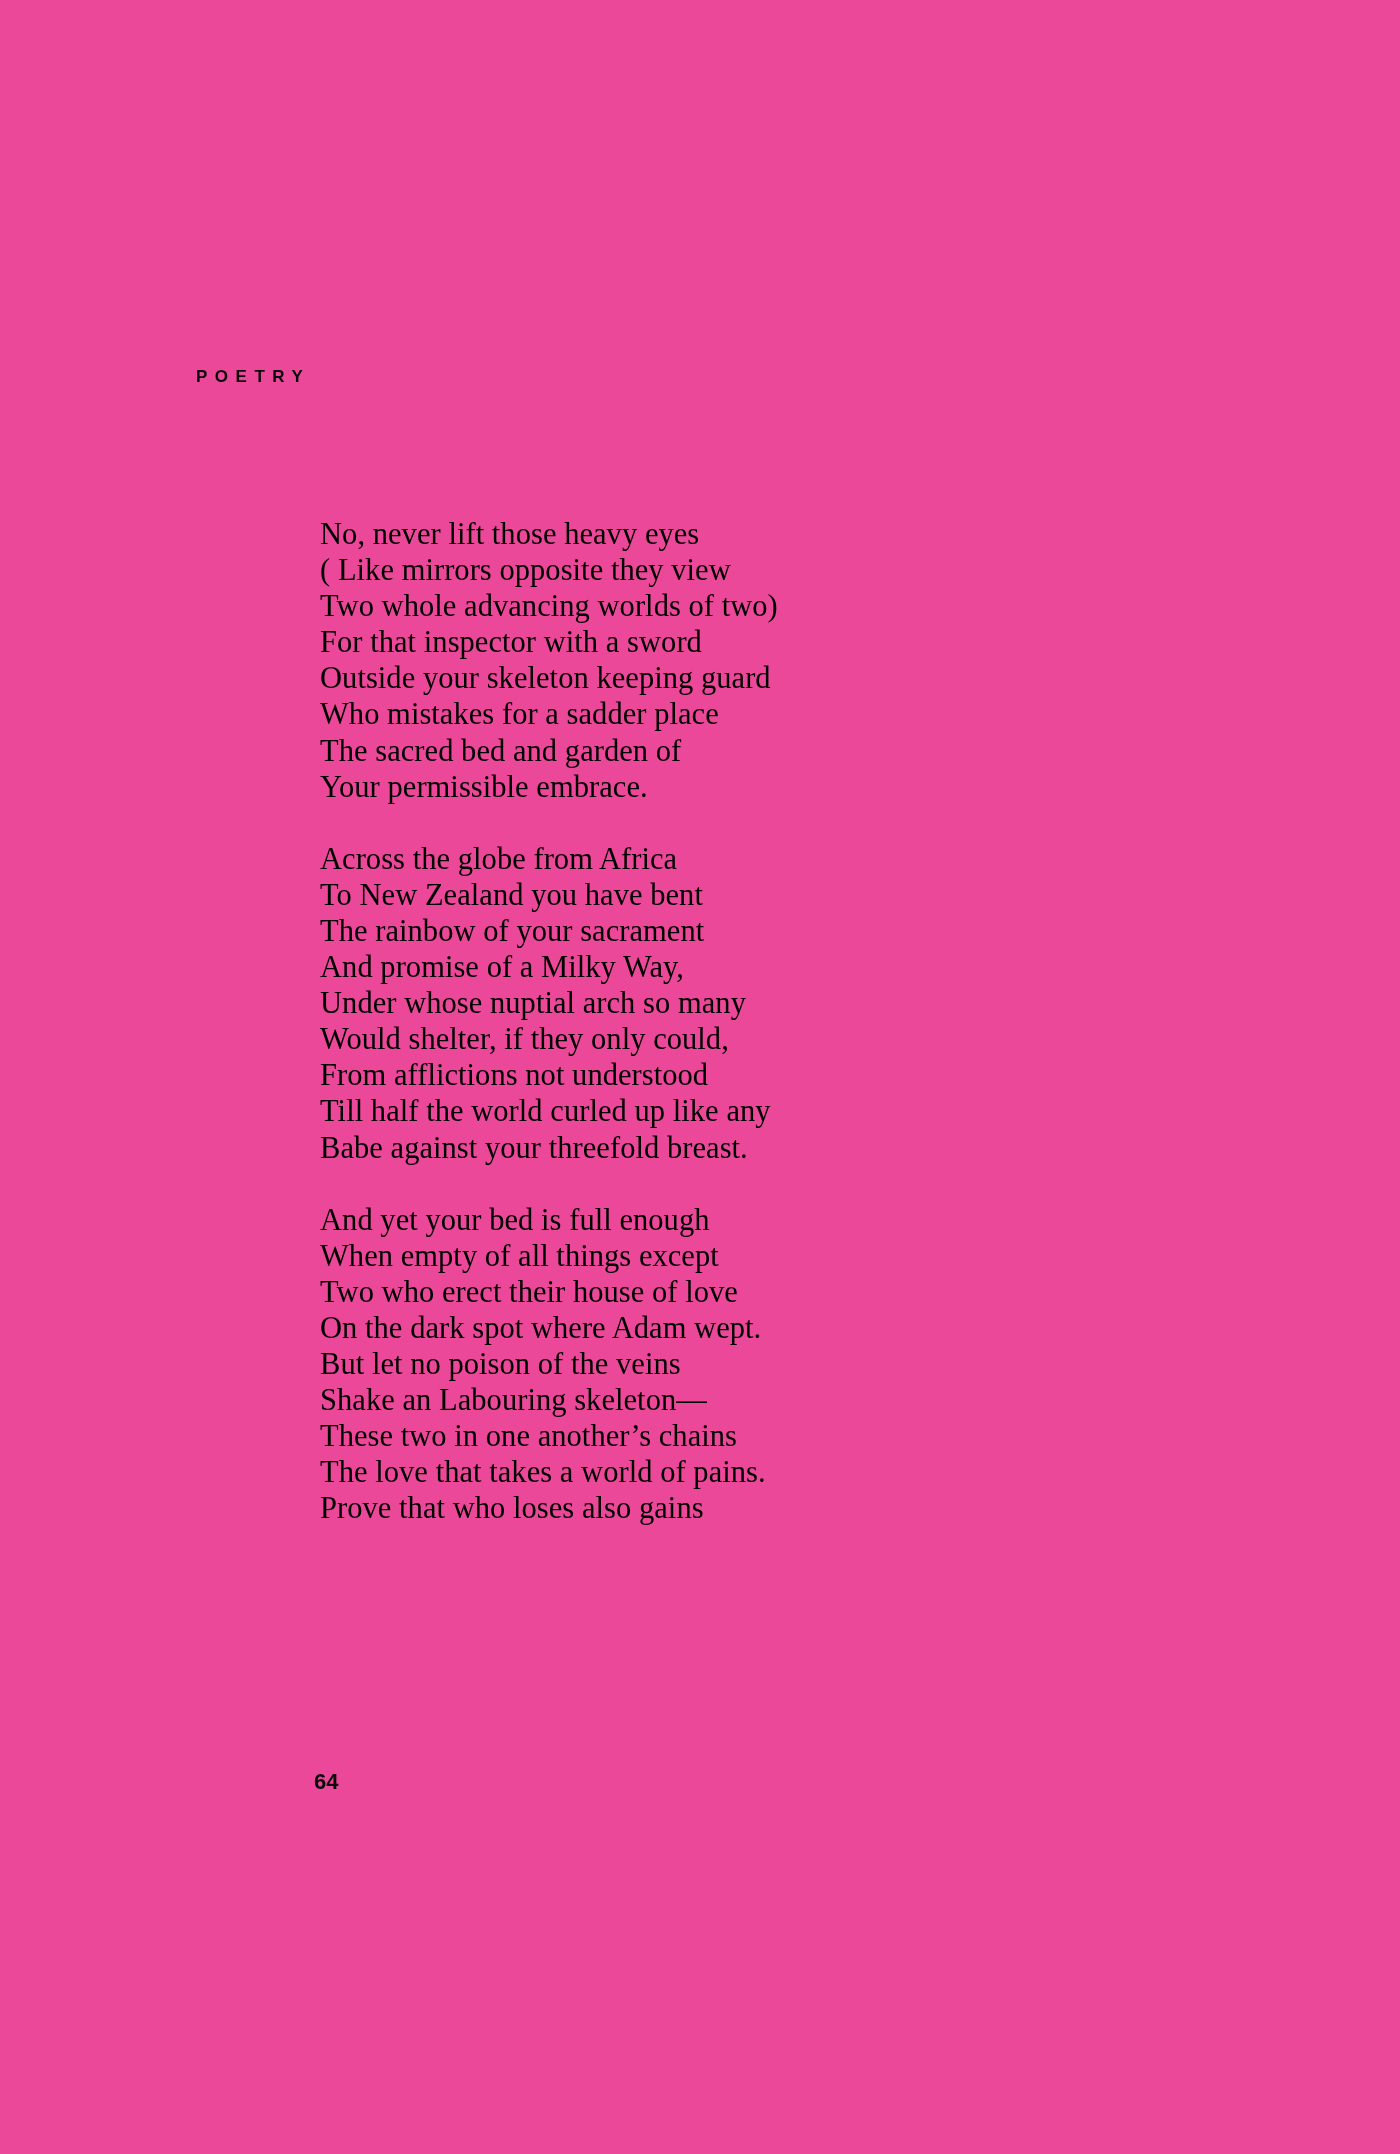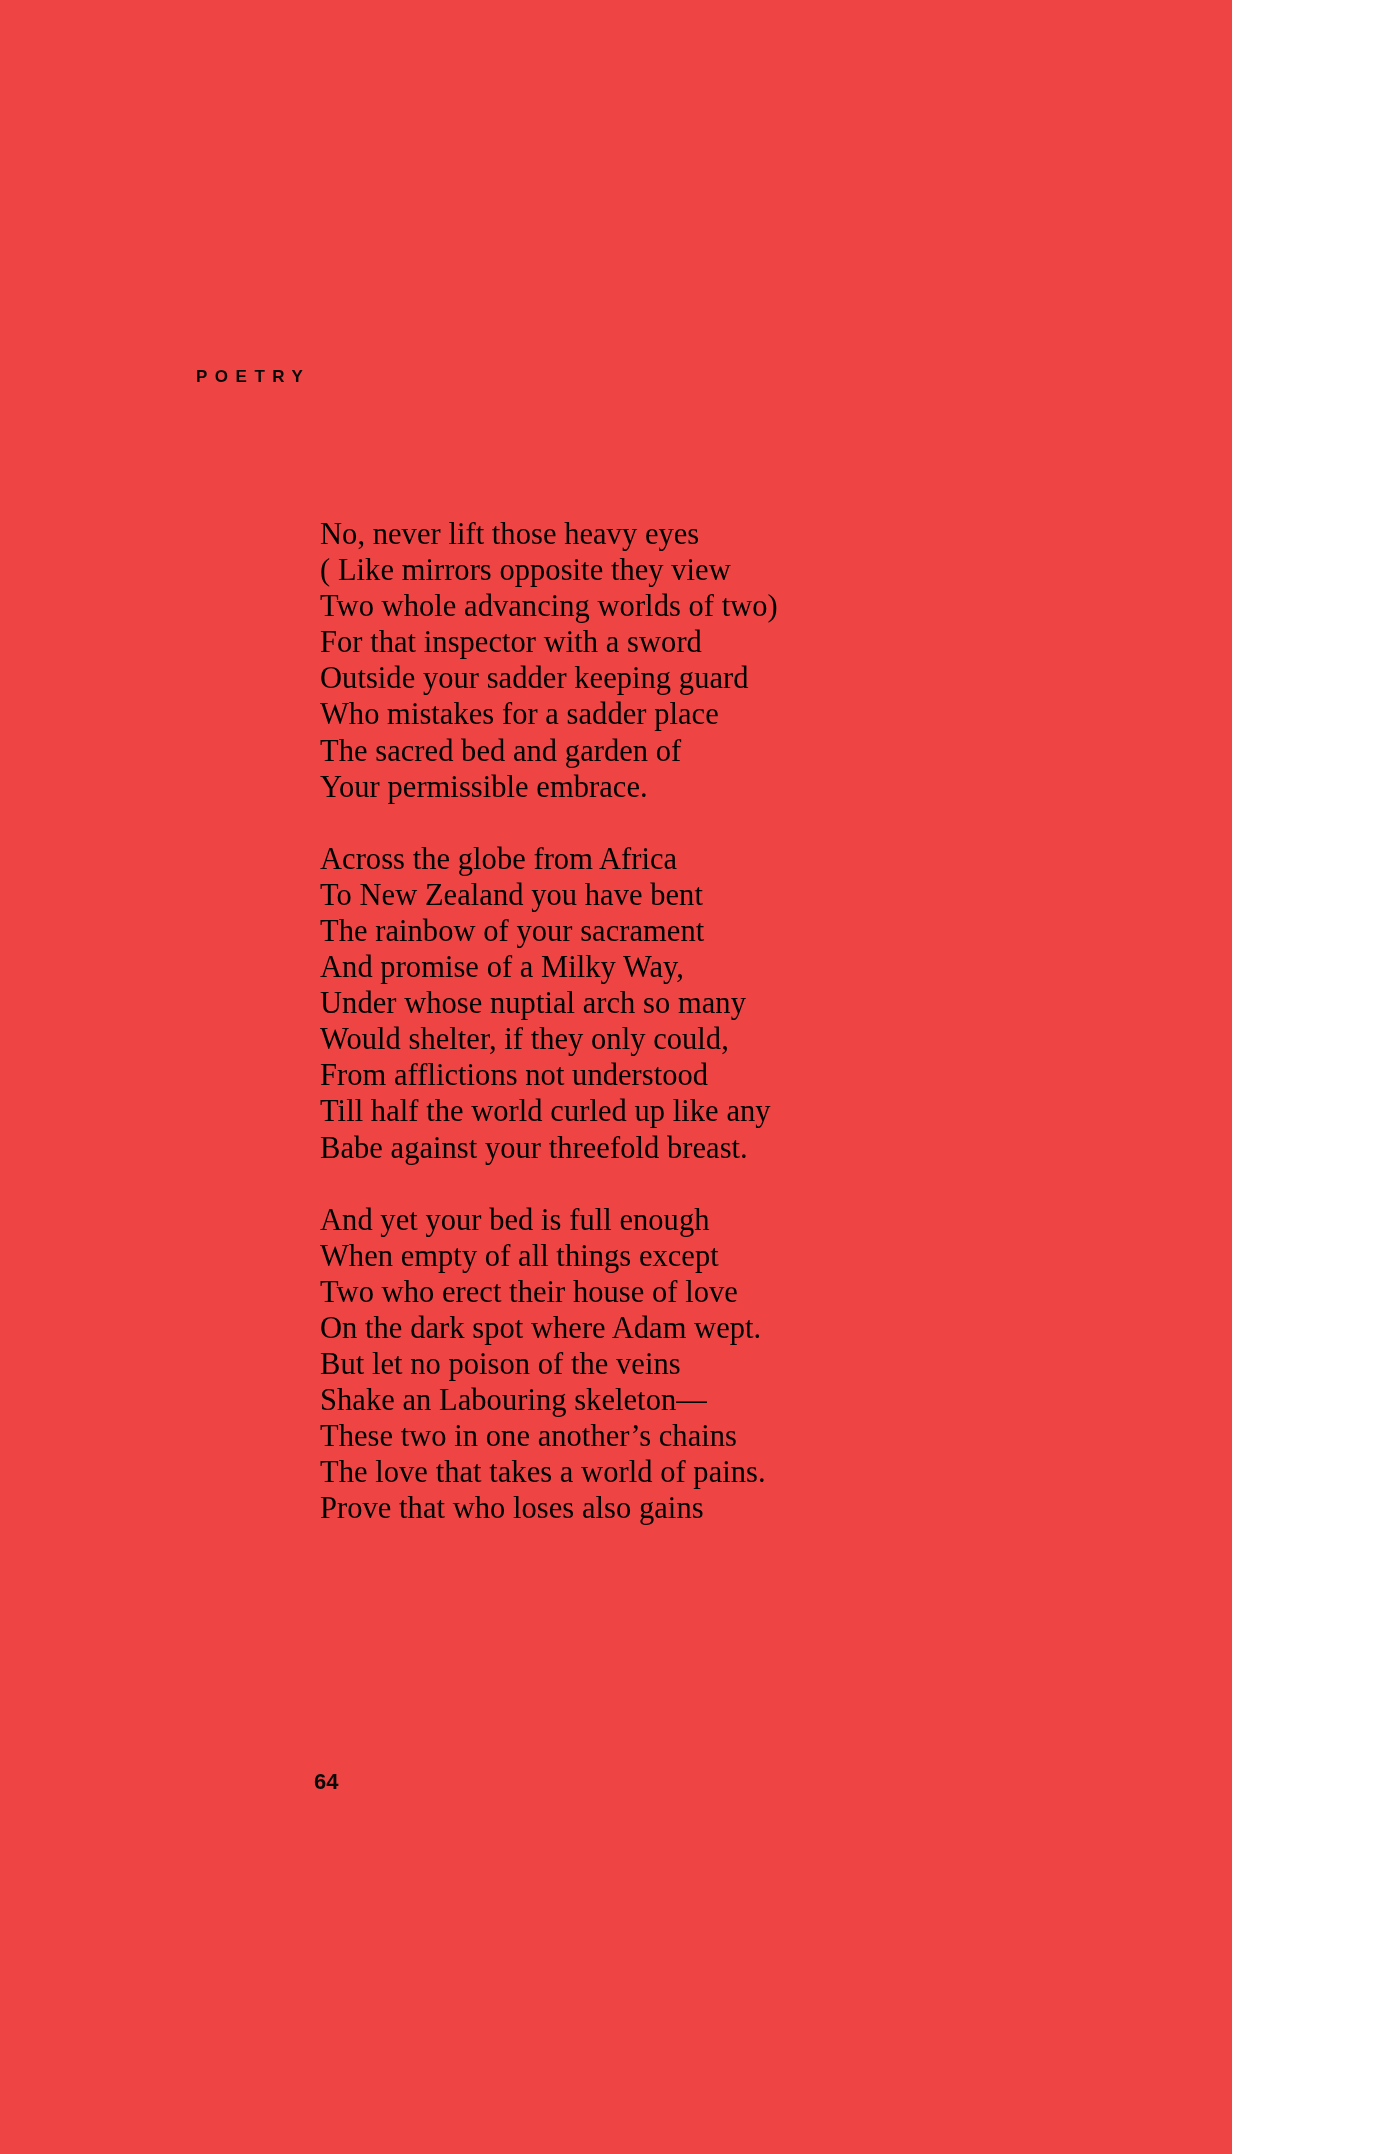--- a/index.html
+++ b/index.html
@@ -3,23 +3,23 @@
 <meta charset="utf-8">
 <style>
   html, body {
     margin: 0;
     padding: 0;
     background: #ffffff;
   }
 
   .page {
     position: relative;
-    width: 1232px;
+    width: 1400px;
     height: 2154px;
-    background: #ef4444;
+    background: #ec4899;
     overflow: hidden;
     font-family: "Liberation Serif", "DejaVu Serif", serif;
     color: #000000;
   }
 
   
   .running-head {
     position: absolute;
     left: 196px;
     top: 368px;
@@ -74,21 +74,21 @@
 <div class="page">
 
   <div class="running-head">POETRY</div>
 
   <div class="poem">
       <div class="stanza">
         <div class="line">No, never lift those heavy eyes</div>
         <div class="line">( Like mirrors opposite they view</div>
         <div class="line">Two whole advancing worlds of two)</div>
         <div class="line">For that inspector with a sword</div>
-        <div class="line">Outside your sadder keeping guard</div>
+        <div class="line">Outside your skeleton keeping guard</div>
         <div class="line">Who mistakes for a sadder place</div>
         <div class="line">The sacred bed and garden of</div>
         <div class="line">Your permissible embrace.</div>
       </div>
       <div class="stanza">
         <div class="line">Across the globe from Africa</div>
         <div class="line">To New Zealand you have bent</div>
         <div class="line">The rainbow of your sacrament</div>
         <div class="line">And promise of a Milky Way,</div>
         <div class="line">Under whose nuptial arch so many</div>

